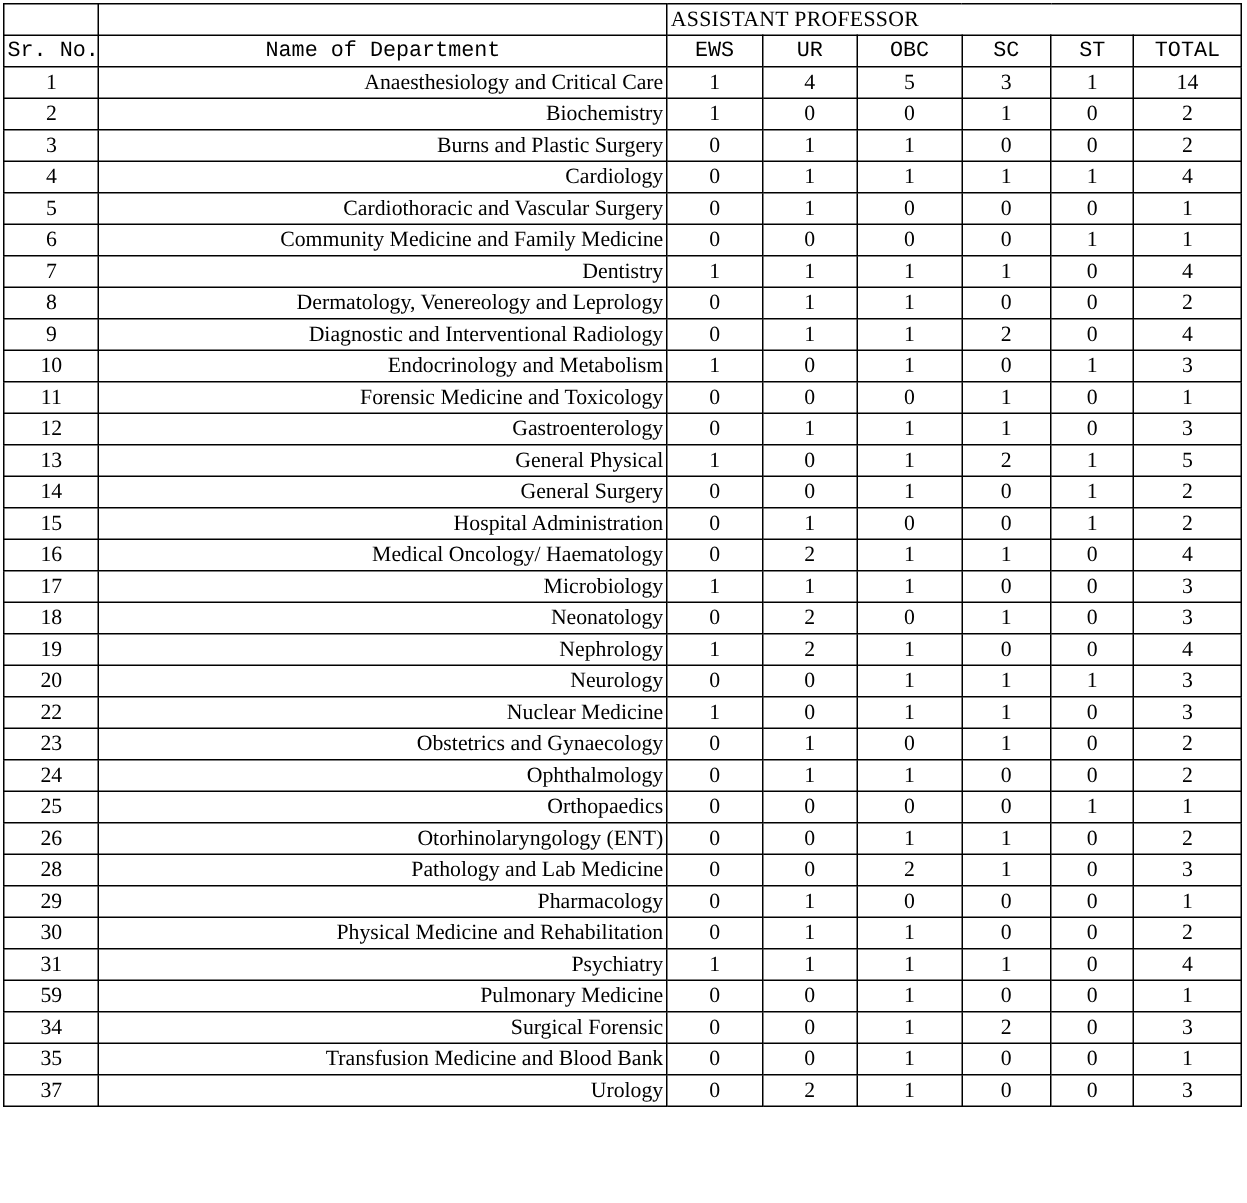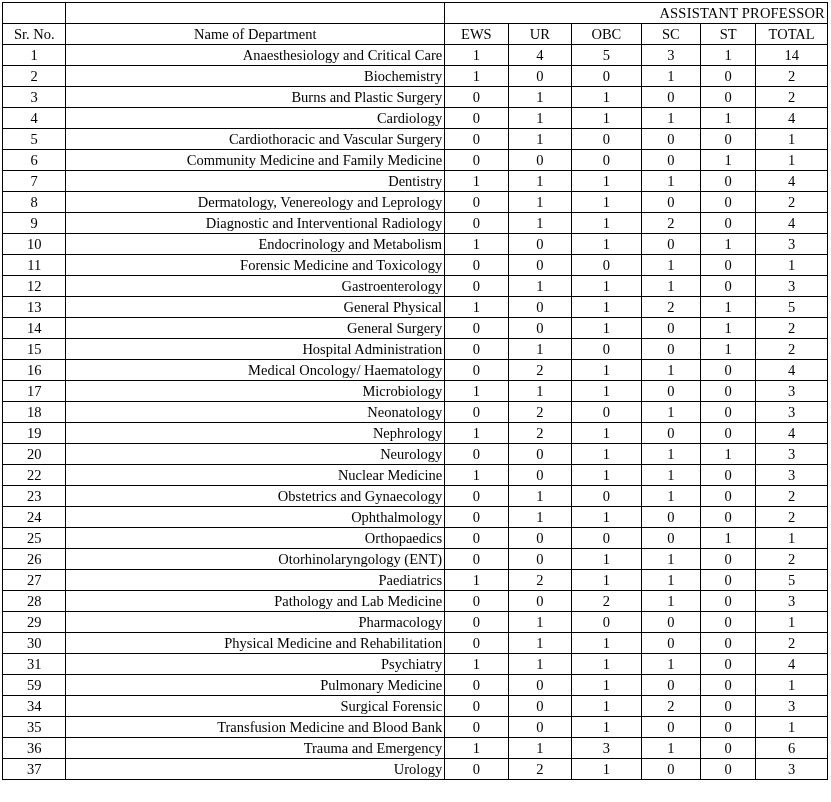--- a/index.html
+++ b/index.html
@@ -45,30 +45,31 @@
   col.c-sc     { width: 58px; }
   col.c-st     { width: 54px; }
   col.c-total  { width: 70px; }
 
   .hdr-blank {
     border-top-color: transparent;
     border-left-color: transparent;
     border-right-color: transparent;
   }
   .hdr-span {
-    text-align: right;
+    text-align: left;
     font-weight: bold;
     letter-spacing: 0.2px;
     height: 21px;
     margin-top: 14px;
   }
   .hdr-cell {
     text-align: center;
     font-weight: bold;
     height: 21px;
+    font-family: Liberation Mono, monospace;
   }
   .c-num { text-align: center; }
   .c-name { text-align: right; padding-left: 6px; }
 </style>
 </head>
 <body>
 
 <div id="sheet">
   <table class="vac">
     <colgroup>
@@ -343,30 +344,20 @@
           <td class="c-num">26</td>
           <td class="c-name">Otorhinolaryngology (ENT)</td>
           <td class="c-num">0</td>
           <td class="c-num">0</td>
           <td class="c-num">1</td>
           <td class="c-num">1</td>
           <td class="c-num">0</td>
           <td class="c-num">2</td>
         </tr>
         <tr>
-          <td class="c-num">27</td>
-          <td class="c-name">Paediatrics</td>
-          <td class="c-num">1</td>
-          <td class="c-num">2</td>
-          <td class="c-num">1</td>
-          <td class="c-num">1</td>
-          <td class="c-num">0</td>
-          <td class="c-num">5</td>
-        </tr>
-        <tr>
           <td class="c-num">28</td>
           <td class="c-name">Pathology and Lab Medicine</td>
           <td class="c-num">0</td>
           <td class="c-num">0</td>
           <td class="c-num">2</td>
           <td class="c-num">1</td>
           <td class="c-num">0</td>
           <td class="c-num">3</td>
         </tr>
         <tr>
@@ -421,30 +412,20 @@
         </tr>
         <tr>
           <td class="c-num">35</td>
           <td class="c-name">Transfusion Medicine and Blood Bank</td>
           <td class="c-num">0</td>
           <td class="c-num">0</td>
           <td class="c-num">1</td>
           <td class="c-num">0</td>
           <td class="c-num">0</td>
           <td class="c-num">1</td>
-        </tr>
-        <tr>
-          <td class="c-num">36</td>
-          <td class="c-name">Trauma and Emergency</td>
-          <td class="c-num">1</td>
-          <td class="c-num">1</td>
-          <td class="c-num">3</td>
-          <td class="c-num">1</td>
-          <td class="c-num">0</td>
-          <td class="c-num">6</td>
         </tr>
         <tr>
           <td class="c-num">37</td>
           <td class="c-name">Urology</td>
           <td class="c-num">0</td>
           <td class="c-num">2</td>
           <td class="c-num">1</td>
           <td class="c-num">0</td>
           <td class="c-num">0</td>
           <td class="c-num">3</td>

